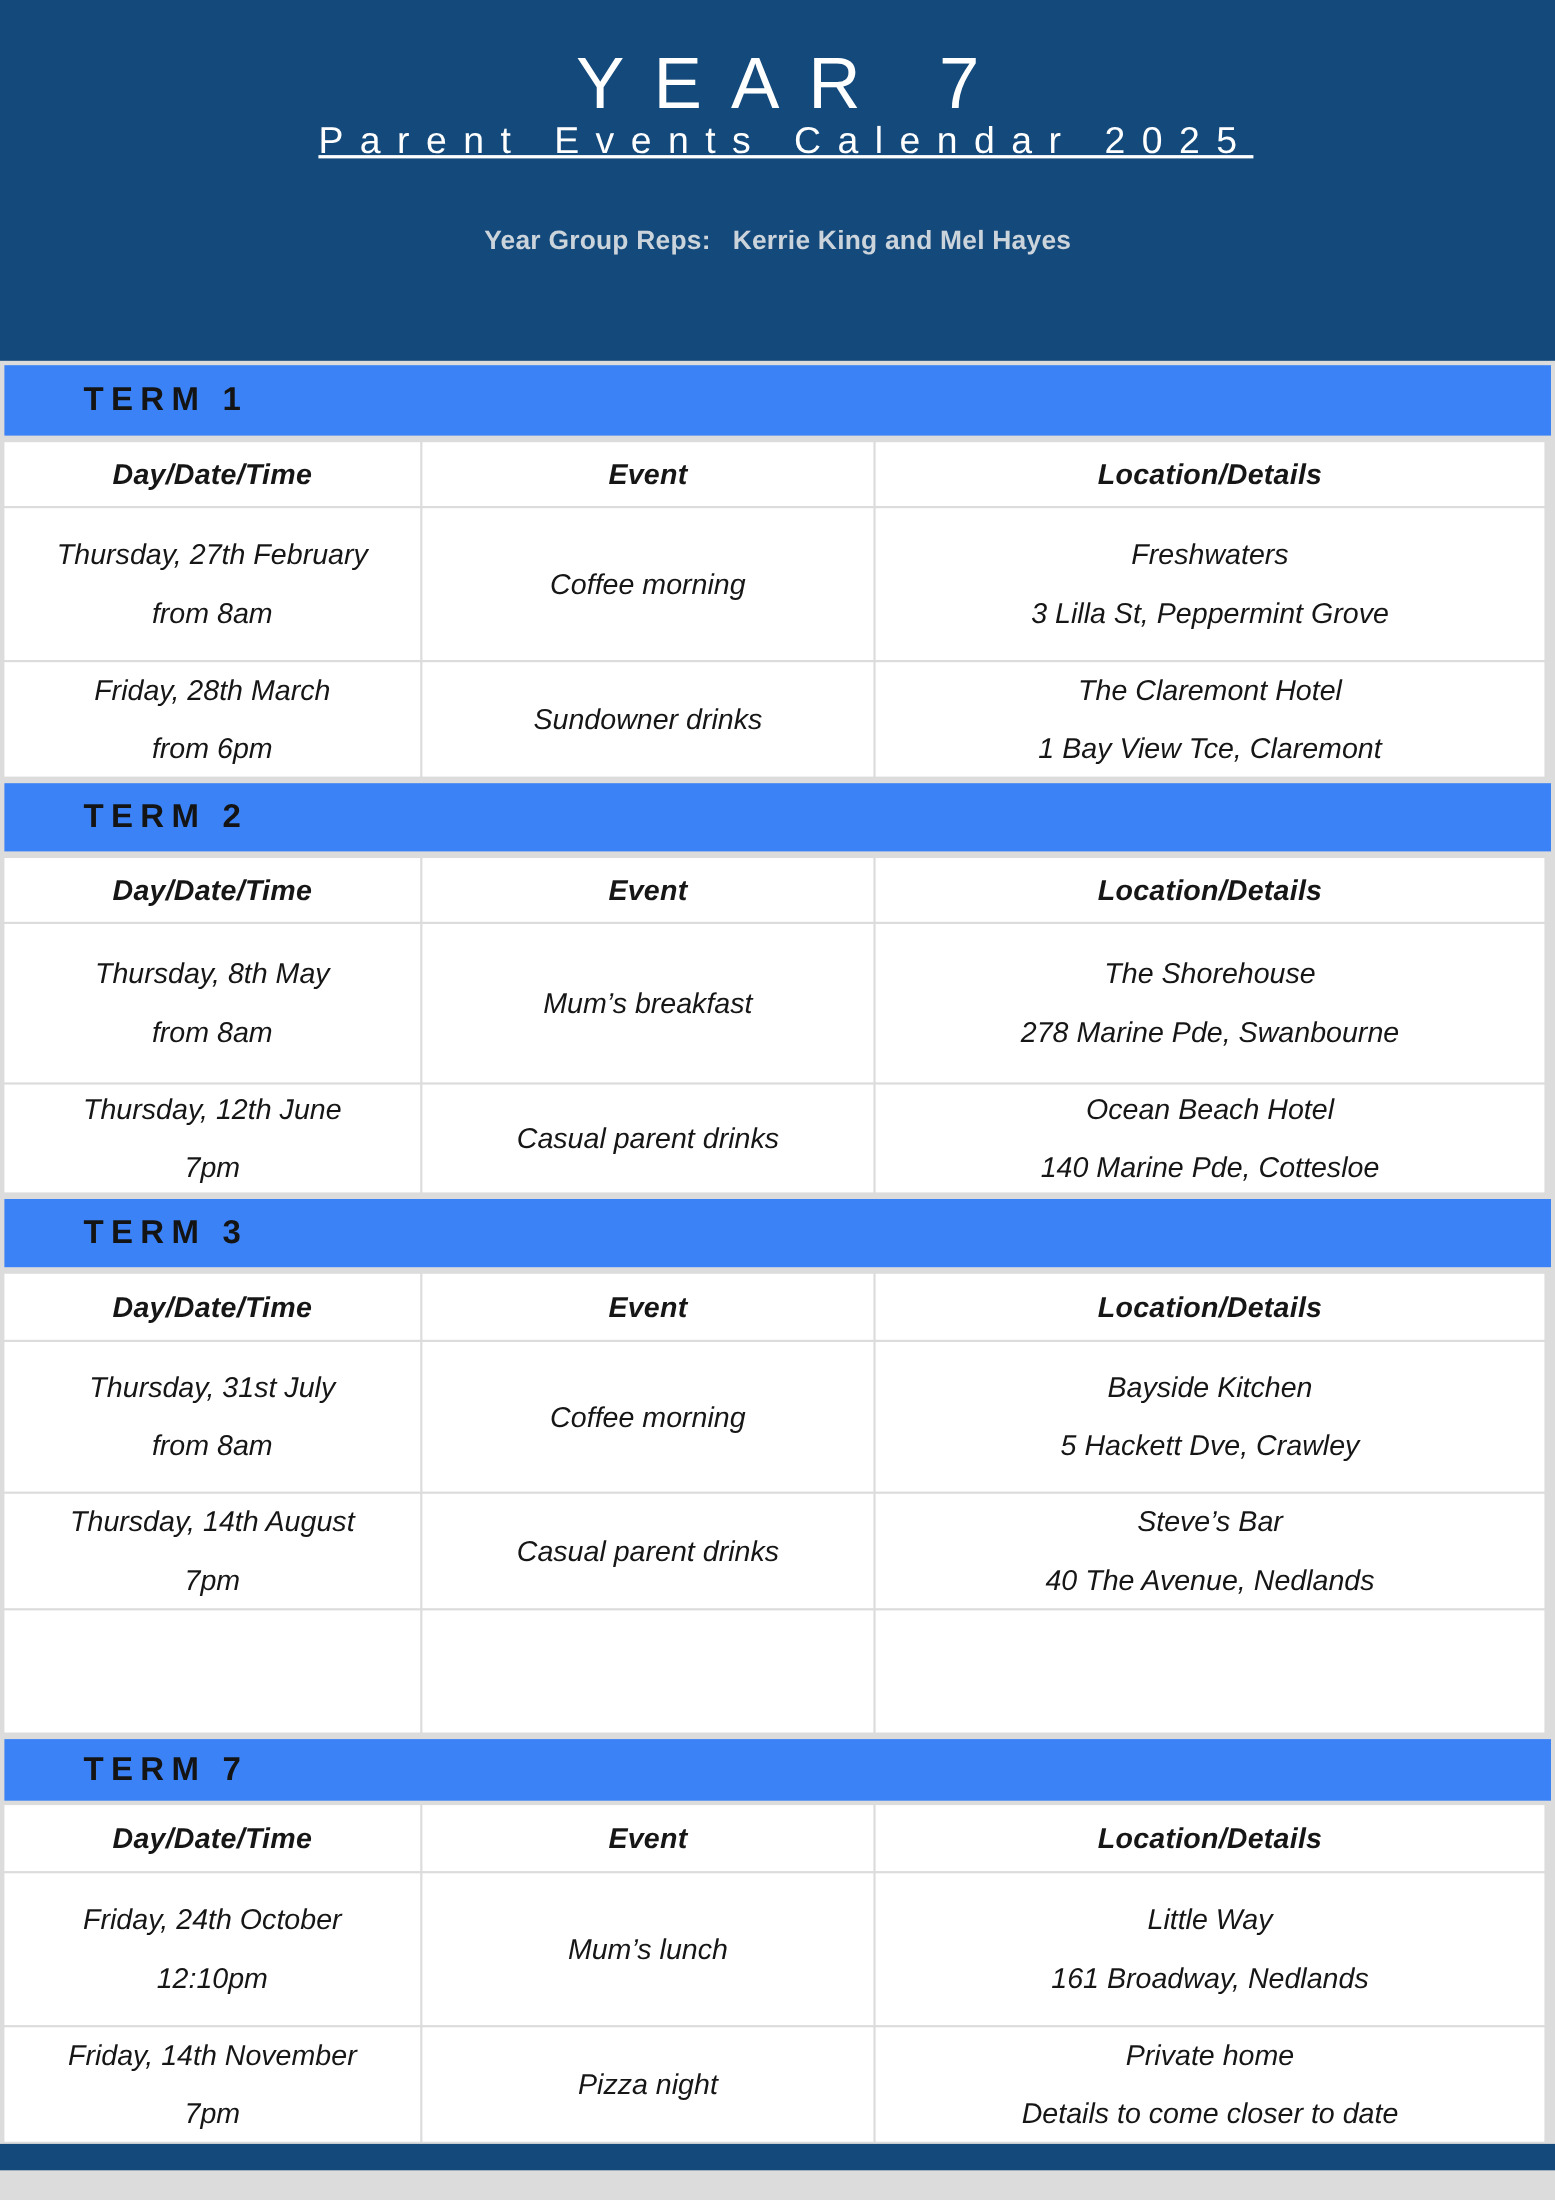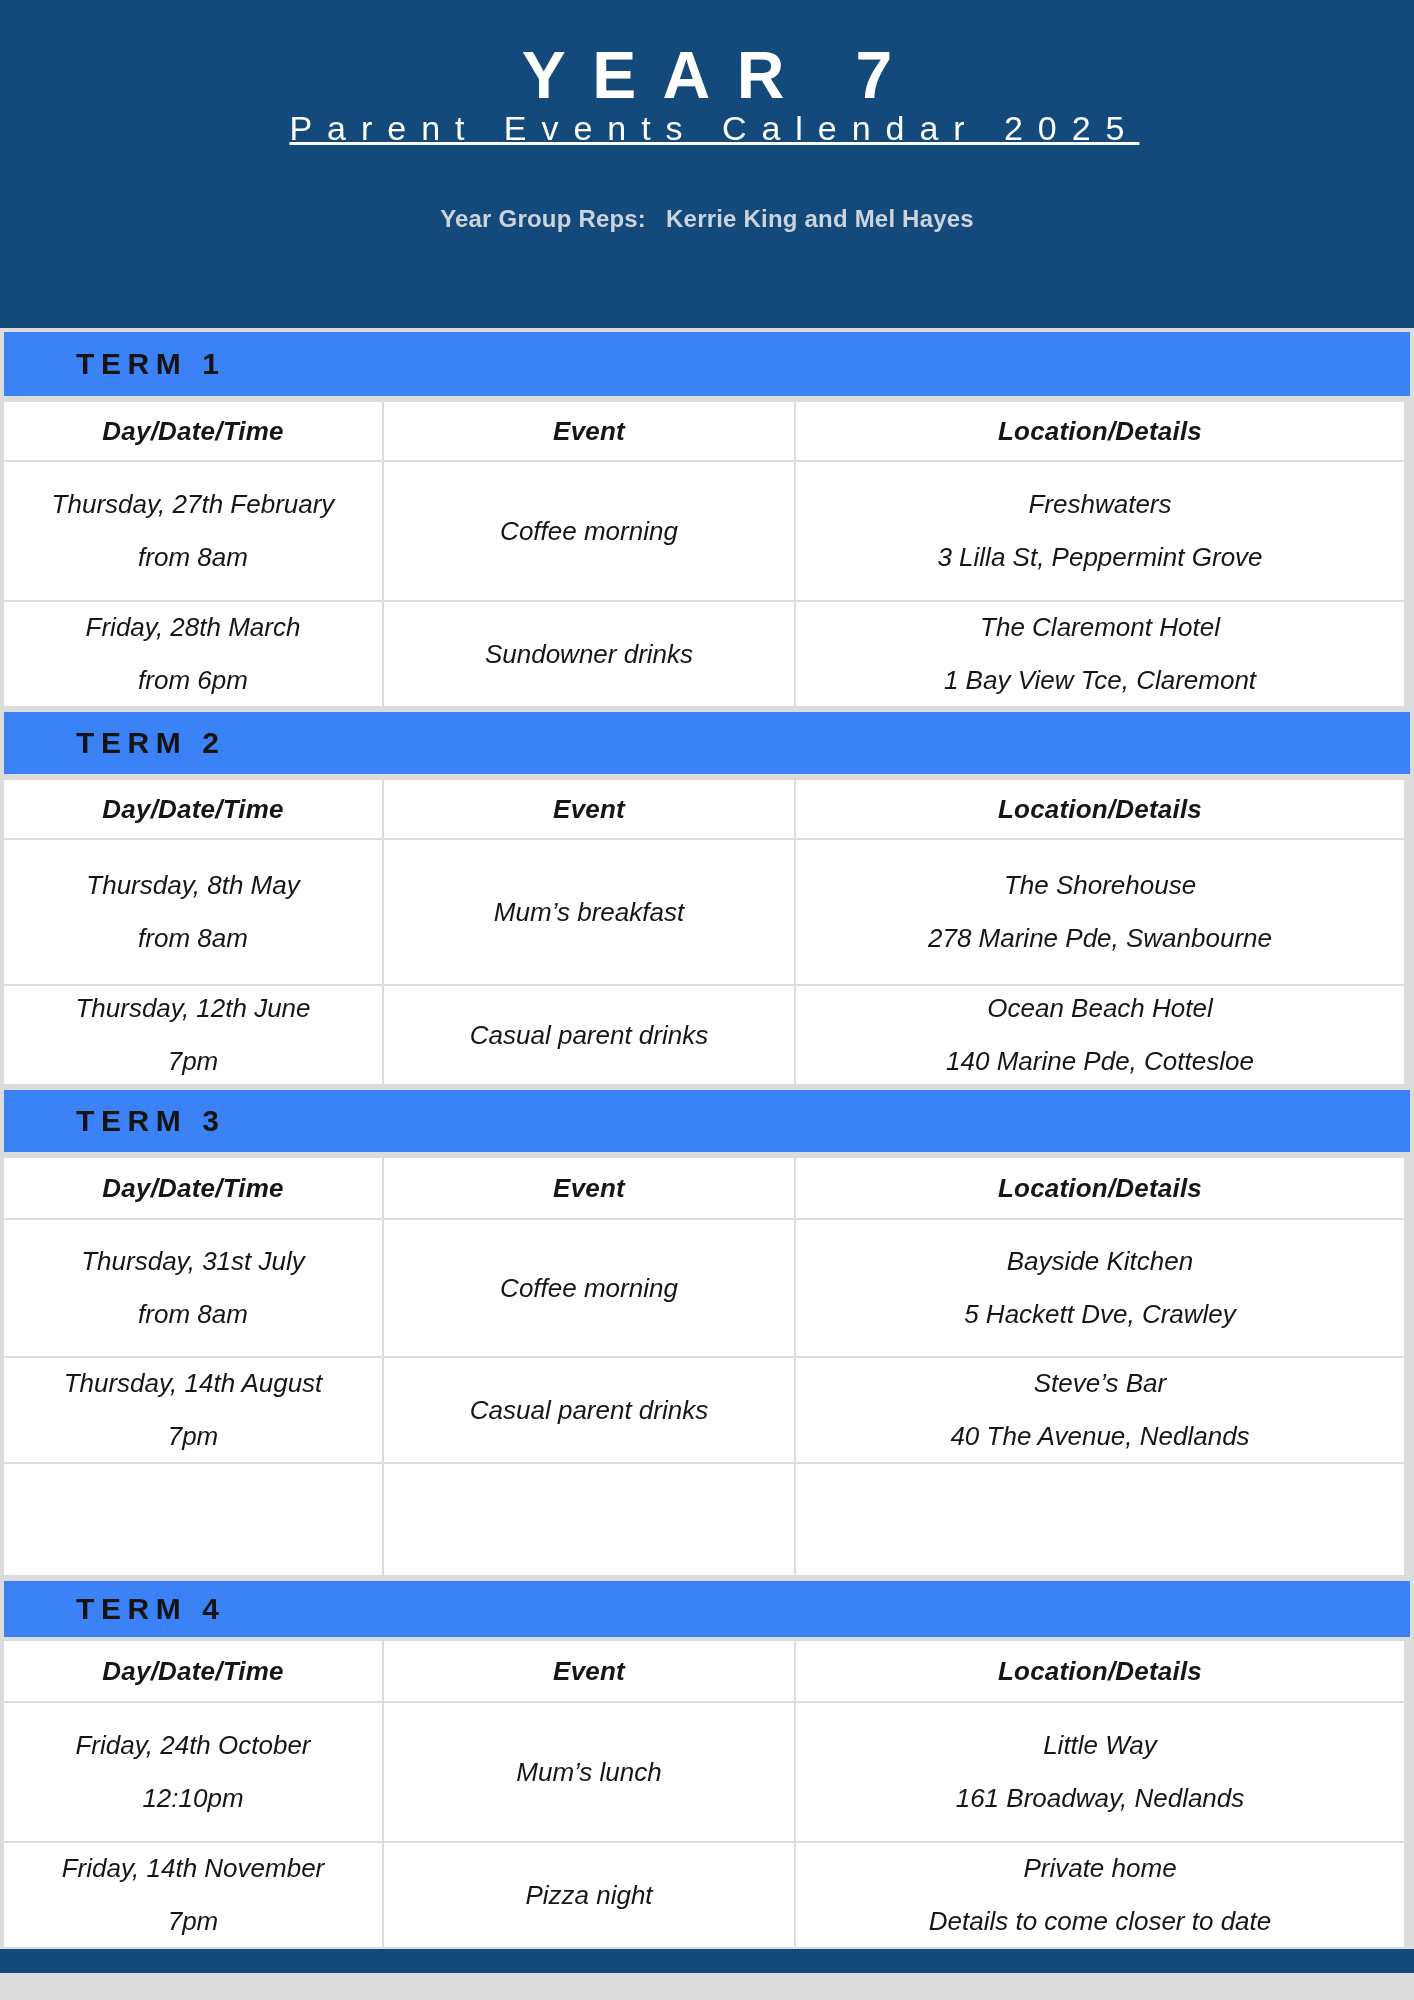--- a/index.html
+++ b/index.html
@@ -1,21 +1,21 @@
 <!DOCTYPE html>
 <html><head>
 <meta charset="utf-8">
 <style>
   html,body{margin:0;padding:0;}
   body{width:1414px;background:#DCDCDC;font-family:"Liberation Sans",sans-serif;}
   .page{width:1414px;height:2000px;background:#DCDCDC;overflow:hidden;position:relative;}
 
   
   .hero{height:328px;background:#14497B;display:flex;flex-direction:column;align-items:center;}
-  .hero-title{margin-top:42px;font-size:66px;font-weight:bold;color:#FFFFFF;
+  .hero-title{margin-top:42px;font-size:66px;font-weight:normal;color:#FFFFFF;
     letter-spacing:0.40em;line-height:1;padding-left:0.40em;}
   .hero-subtitle{font-size:34px;color:#FFFFFF;
     letter-spacing:0.44em;line-height:1.2;padding-left:0.44em;text-decoration:underline;}
   .hero-reps{margin-top:56px;font-size:24px;font-weight:bold;color:#CBD3DB;letter-spacing:0.2px;}
   .hero-reps .gap{display:inline-block;width:20px;}
 
   
   .band{margin:6px 4px 0 4px;background:#3b82f6;display:flex;align-items:center;}
   .band-label{padding-left:72px;font-size:30px;font-weight:bold;color:#141414;letter-spacing:0.22em;}
   .band-t1{margin-top:4px;height:64px;}
@@ -160,21 +160,21 @@
       </div>
       <div class="cell h111">
         <div></div>
         <div></div>
       </div>
     </div>
   </section>
 
   <section>
     <div class="band band-t4">
-      <span class="band-label">TERM 4</span>
+      <span class="band-label">TERM 7</span>
     </div>
     <div class="grid grid-t4">
       <div class="cell th h60">Day/Date/Time</div>
       <div class="cell th h60">Event</div>
       <div class="cell th h60">Location/Details</div>
 
       <div class="cell h138">
         <div>Friday, 24th October</div>
         <div>12:10pm</div>
       </div>

